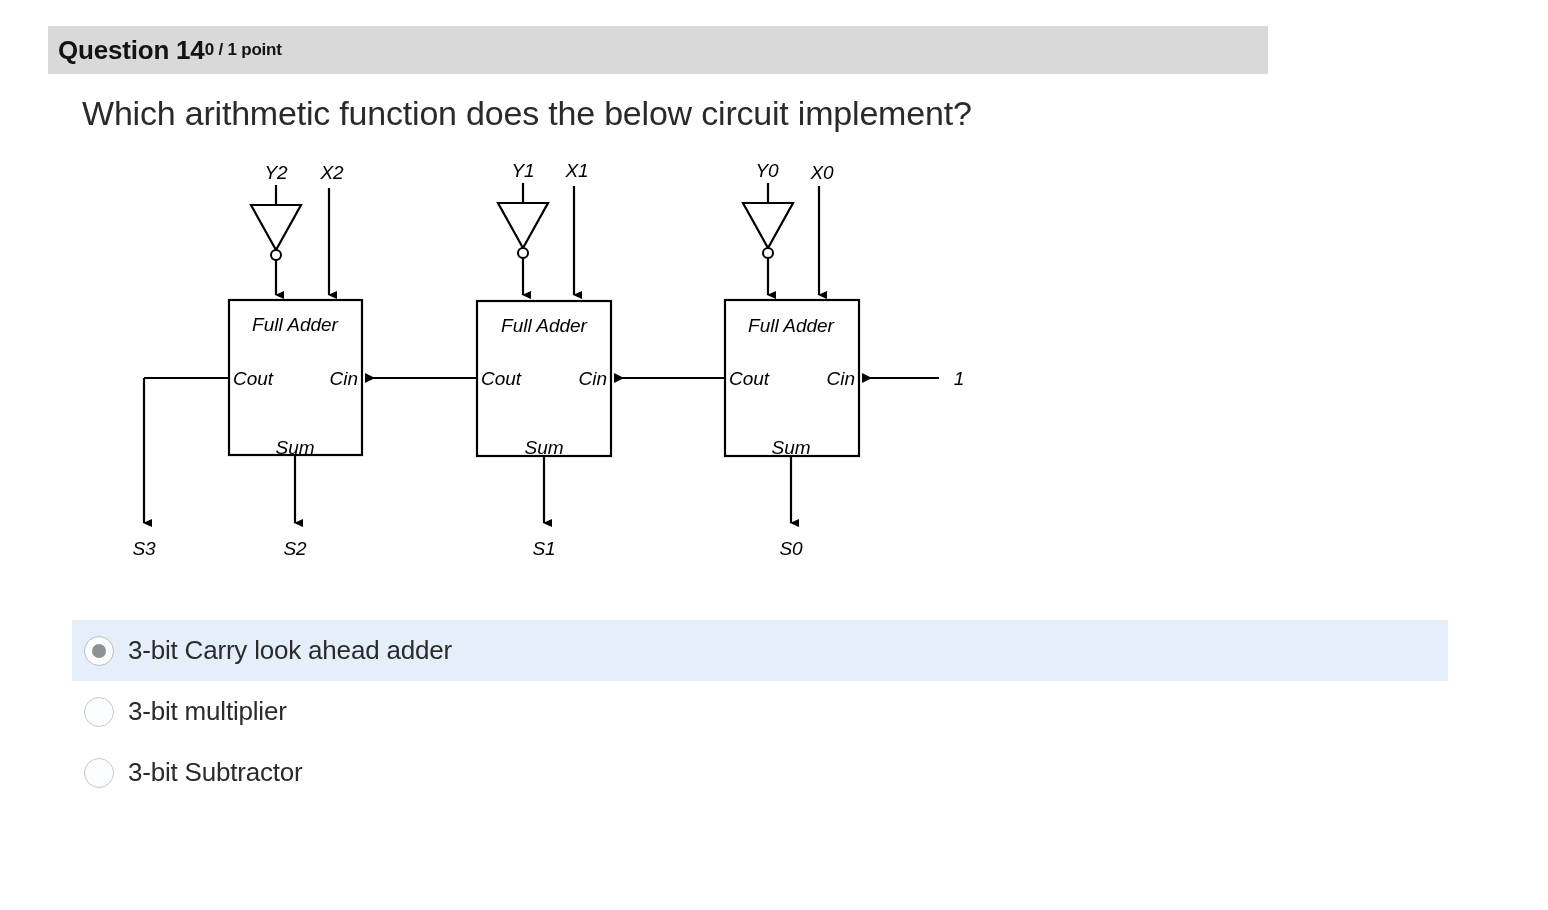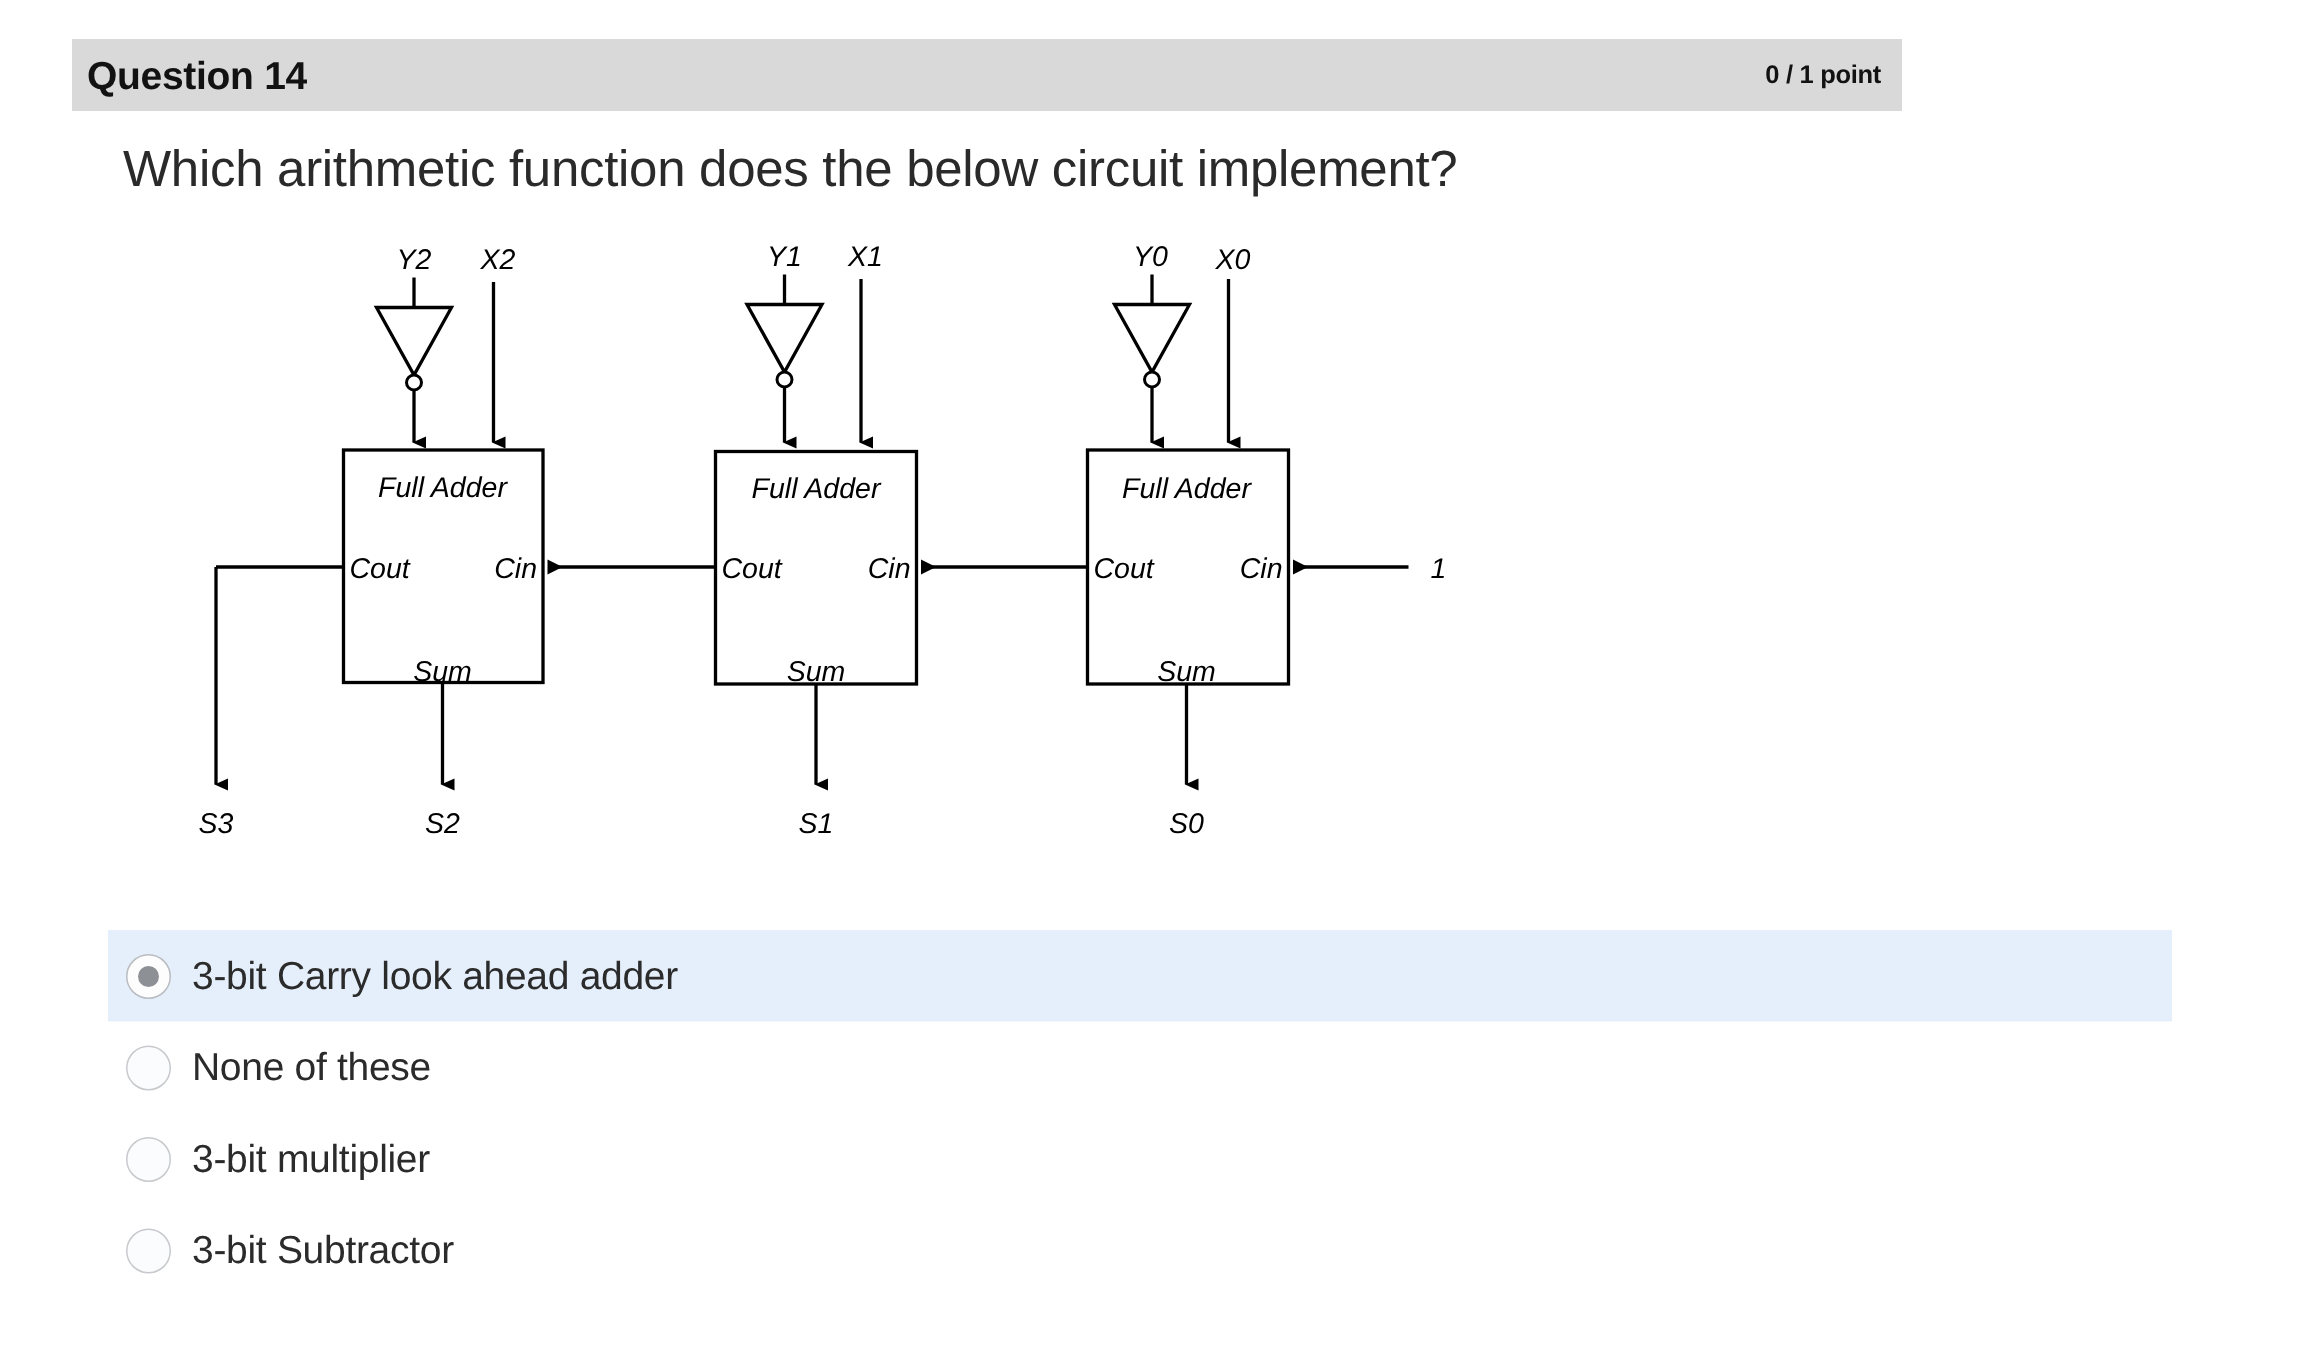--- a/index.html
+++ b/index.html
@@ -13,21 +13,20 @@
   #page { position: relative; width: 1548px; height: 910px; background: #fff; }
 
   
   .qheader {
     position: absolute;
     left: 48px; top: 26px;
     width: 1220px; height: 48px;
     background: #d9d9d9;
     display: flex;
     align-items: center;
-    justify-content: space-between;
     padding: 0 14px 0 10px;
   }
   .qheader .qtitle {
     font-size: 26px;
     font-weight: bold;
     color: #121212;
     letter-spacing: -0.2px;
   }
   .qheader .qpoints {
     font-size: 17px;
@@ -195,26 +194,20 @@
   <div class="options">
 
     <div class="option-row selected">
       <span class="radio">
           <span class="dot"></span>
         </span>
       <span class="option-label">3-bit Carry look ahead adder</span>
     </div>
 
 
-    <div class="option-row">
-      <span class="radio">
-          <span class="dot"></span>
-        </span>
-      <span class="option-label">None of these</span>
-    </div>
 
     <div class="option-row">
       <span class="radio">
           <span class="dot"></span>
         </span>
       <span class="option-label">3-bit multiplier</span>
     </div>
 
     <div class="option-row">
       <span class="radio">

